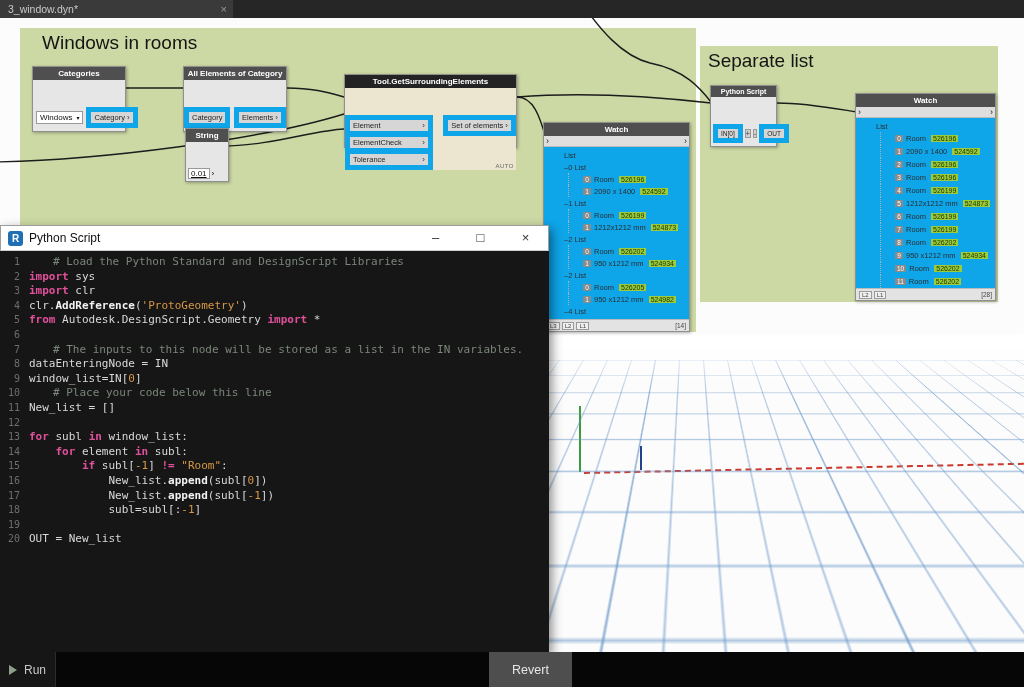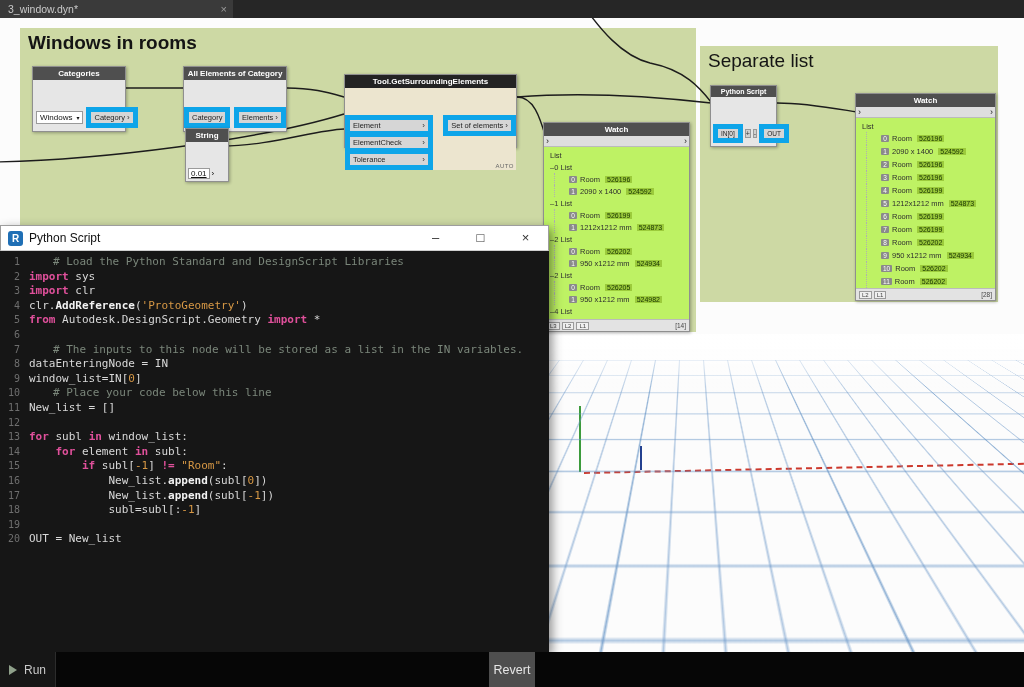--- a/index.html
+++ b/index.html
@@ -34,21 +34,21 @@
   .dropdown { background:#fff; border:1px solid #9a9a9a; font-size:8px; color:#111;
               padding:1px 3px; display:inline-flex; align-items:center; gap:4px; }
   .auto-badge { position:absolute; right:2px; bottom:1px; font-size:6px; color:#666; letter-spacing:.5px; }
   .mini-btn { width:9px; height:9px; background:#d0d0d0; border:1px solid #999; font-size:7px;
               line-height:7px; text-align:center; color:#333; }
 
   
   .watch-portrow { height:11px; background:#dedede; border-bottom:1px solid #bbb;
                    display:flex; justify-content:space-between; align-items:center; padding:0 2px; }
   .watch-portrow .arrow { font-size:9px; color:#222; line-height:1; }
-  .watch-body { background:#bef264; overflow:hidden; font-size:7.5px; color:#2e2e2e; padding:2px 6px; }
+  .watch-body { background:#0ea5e9; overflow:hidden; font-size:7.5px; color:#2e2e2e; padding:2px 20px; }
   .w-row { display:flex; align-items:center; white-space:nowrap; }
   .w-root { height:12px; }
   .w-group { height:12px; color:#333; }
   .w-item { padding-left:14px; border-left:1px dotted #b0b0b0; margin-left:4px; }
   .idx-badge { display:inline-block; background:#8a8a8a; color:#fff; font-size:6.5px;
                padding:0 2px; min-width:8px; text-align:center; margin-right:3px; border-radius:1px; }
   .val-chip { background:#9ccb3c; color:#173300; font-size:7px; padding:0 2px; margin-left:5px; }
   .watch-footer { position:absolute; left:0; right:0; bottom:0; height:12px; background:#e3e3e3;
                   border-top:1px solid #bbb; display:flex; align-items:center;
                   justify-content:space-between; padding:0 3px; font-size:6.5px; color:#444; }
@@ -95,38 +95,38 @@
   
   .bottombar { position:absolute; left:0; top:652px; width:1024px; height:35px; background:#060606; z-index:50; }
   .run-btn { position:absolute; left:0; top:0; width:56px; height:35px; background:#161616;
              border-right:1px solid #2c2c2c; color:#c9c9c9; font-size:12px; display:flex;
              align-items:center; gap:7px; padding-left:9px; cursor:pointer; }
   .play-tri { width:0; height:0; border-left:8px solid #8fa08a; border-top:5px solid transparent;
               border-bottom:5px solid transparent; }
   .bar-btn { position:absolute; top:0; height:35px; background:#4e4e4e; color:#e6e6e6;
              font-size:12.5px; border:none; cursor:pointer; font-family:"Liberation Sans",sans-serif; }
   .save-btn { left:385px; width:101px; }
-  .revert-btn { left:489px; width:46px; }
+  .revert-btn { left:489px; width:83px; }
 </style>
 </head>
 <body>
 
 <div class="tabbar">
   <div class="tab">
     <span>3_window.dyn*</span>
     <span class="tab-close">×</span>
   </div>
 </div>
 
 <div class="canvas">
 
   <div class="group" style="left:20px; top:10px; width:676px; height:204px;"></div>
   <div class="group" style="left:536px; top:100px; width:160px; height:214px;"></div>
   <div class="group" style="left:700px; top:28px; width:298px; height:256px;"></div>
-  <div class="group-title" style="left:28px; top:14px;font-weight:bold;">Windows in rooms</div>
+  <div class="group-title" style="left:42px; top:14px;">Windows in rooms</div>
   <div class="group-title" style="left:708px; top:32px;">Separate list</div>
 
   <div class="view3d">
     <div class="grid-plane"></div>
     <div class="horizon-fade"></div>
     <div class="axis-z"></div>
     <div class="axis-x"></div>
     <div class="axis-marker"></div>
   </div>
 

